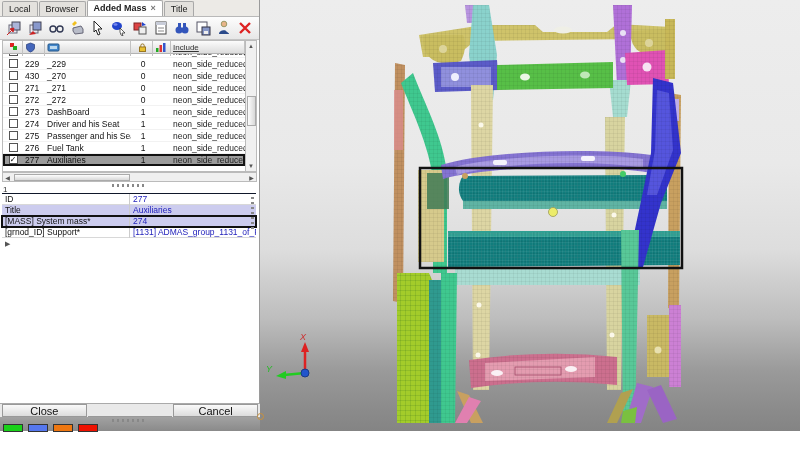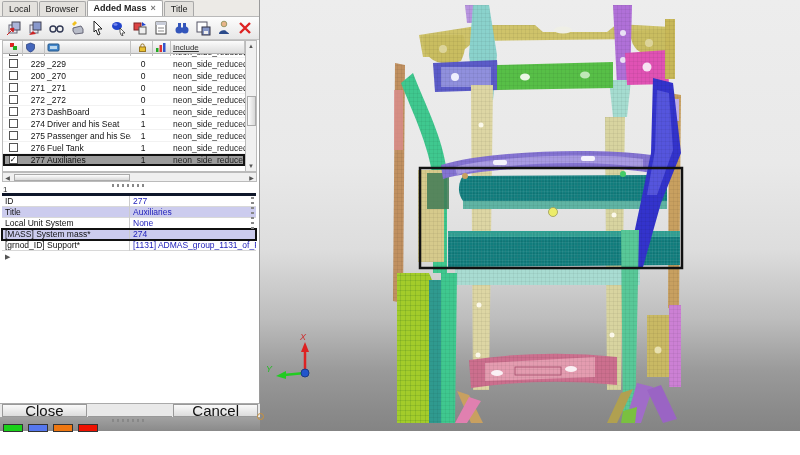--- a/index.html
+++ b/index.html
@@ -27,52 +27,52 @@
 
   
   .grid { position:absolute; left:2px; top:40px; width:243px; height:132px; background:#fff; border:1px solid #bbb; border-right:none; overflow:hidden; }
   .ghead { display:flex; height:13px; background:linear-gradient(180deg,#fcfcfc,#dddddd); border-bottom:1px solid #b3b3b3; align-items:center; }
   .ghead > span { border-right:1px solid #c2c2c2; height:17px; display:flex; align-items:center; padding-left:2px;text-decoration:underline; }
   .c-sel{width:20px;justify-content:center;} .c-id{width:22px;} .c-title{width:86px;} .c-cnt{width:22px;justify-content:center;} .c-ex{width:18px;} .c-inc{flex:1; overflow:hidden;}
   .ghead .lbl{ font-size:8px; color:#333; }
   .trow { display:flex; height:12px; align-items:center; font-size:8.5px; color:#111; border-bottom:1px solid #f2f2f2; }
   .trow > span { padding-left:2px; overflow:hidden; white-space:nowrap; }
   .trow .c-sel { display:flex; justify-content:center; padding-left:0; }
-  .trow .c-id { width:22px;text-align:right; } .trow .c-title{ width:86px;} .trow .c-cnt{width:22px; text-align:center; justify-content:center; display:flex;} .trow .c-ex{width:18px;} .trow .c-inc{flex:1; color:#222;}
+  .trow .c-id { width:22px; } .trow .c-title{ width:86px;} .trow .c-cnt{width:22px; text-align:center; justify-content:center; display:flex;} .trow .c-ex{width:18px;} .trow .c-inc{flex:1; color:#222;}
   .trow.sel { background:#9b9b9b; outline:2px solid #111; outline-offset:-2px; }
   .cb { width:9px; height:9px; background:#fff; border:1px solid #555; font-size:8px; line-height:7px; text-align:center; color:#000; }
   .rowpartial { height:4px; overflow:hidden; }
   .rowpartial .inner { margin-top:-8px; }
 
   
   .vscroll { position:absolute; left:245px; top:40px; width:12px; height:132px; background:#f0f0f0; border:1px solid #bbb; font-size:6px; color:#555; text-align:center; }
   .vthumb { position:absolute; left:1px; top:55px; width:9px; height:30px; background:linear-gradient(90deg,#fdfdfd,#d8d8d8); border:1px solid #aaa; }
   .sarrow { height:10px; line-height:10px; }
   .sarrow.down { position:absolute; bottom:0; left:0; width:100%; }
   .hscroll { position:absolute; left:2px; top:172px; width:255px; height:10px; background:#f0f0f0; border:1px solid #bbb; font-size:6px; color:#555; }
   .hthumb { position:absolute; left:11px; top:1px; width:116px; height:7px; background:linear-gradient(180deg,#fdfdfd,#d8d8d8); border:1px solid #aaa; }
   .harrow { position:absolute; top:1px; width:9px; text-align:center; line-height:8px; }
 
   .dots-h { position:absolute; width:34px; height:3px; background:repeating-linear-gradient(90deg,#888 0 2px,transparent 2px 5px); }
   .dots-v { position:absolute; width:3px; height:34px; background:repeating-linear-gradient(180deg,#888 0 2px,transparent 2px 5px); }
   .pager { position:absolute; left:3px; top:185px; font-size:8px; color:#333; }
 
   
-  .props { position:absolute; left:2px; top:193px; width:254px; border-top:3px solid #0f172a; }
+  .props { position:absolute; left:2px; top:193px; width:254px; border-top:1px solid #0f172a; }
   .prow { display:flex; height:11px; font-size:8.5px; align-items:center; border-bottom:1px solid #d8d8d8; background:#fff; }
   .prow.hl { background:#ccccee; }
   .prow.boxed { outline:2px solid #111; outline-offset:-1px; }
   .plabel { width:128px; padding-left:3px; color:#111; border-right:1px solid #ccc; height:11px; display:flex; align-items:center; }
   .pvalue { flex:1; padding-left:3px; color:#2222bb; white-space:nowrap; overflow:hidden; }
   .padv { display:flex; height:11px; font-size:8.5px; align-items:center; color:#222; padding-left:3px; }
   .padv .arr { color:#555; font-size:7px; margin-right:3px; }
 
   
   .btnrow { position:absolute; left:0; top:403px; width:260px; height:14px; display:flex; gap:1px; padding:0 2px; border-top:1px solid #aaa; background:#e9e9e9; }
-  .fbtn { flex:1; font-size:15px; color:#111; background:linear-gradient(180deg,#fafafa,#dcdcdc); border:1px solid #999; text-align:center; line-height:12px; }
+  .fbtn { flex:1; font-size:11px; color:#111; background:linear-gradient(180deg,#fafafa,#dcdcdc); border:1px solid #999; text-align:center; line-height:12px; }
   .fbtn.disabled { color:#9a9a9a; background:#7f1d1d;margin-top:12px; }
 
   .bottomstrip { position:absolute; left:0; top:417px; width:260px; height:14px; background:linear-gradient(180deg,#a2a2a2,#8a8a8a); }
   .swatches { position:absolute; left:3px; top:424px; display:flex; gap:5px; }
   .sw { width:20px; height:8px; border:1px solid #333; }
 
   
   .caption { position:absolute; left:337px; top:431px; background:#ffff00; border:2px solid #e82222; color:#1a1a8f; font-weight:bold; font-size:9.5px; padding:1px 6px; white-space:nowrap; }
   .seamdot { position:absolute; left:257px; top:413px; width:7px; height:7px; border:1px solid #c9913d; border-radius:50%; }
 </style>
@@ -402,21 +402,21 @@
           <span class="c-id">229</span>
           <span class="c-title">_229</span>
           <span class="c-cnt">0</span>
           <span class="c-ex"></span>
           <span class="c-inc">neon_side_reduced_0000</span>
         </div>
       <div class="trow">
           <span class="c-sel">
             <span class="cb"></span>
           </span>
-          <span class="c-id">200</span>
+          <span class="c-id">430</span>
           <span class="c-title">_270</span>
           <span class="c-cnt">0</span>
           <span class="c-ex"></span>
           <span class="c-inc">neon_side_reduced_0000</span>
         </div>
       <div class="trow">
           <span class="c-sel">
             <span class="cb"></span>
           </span>
           <span class="c-id">271</span>
@@ -502,24 +502,20 @@
     <div class="pager">1</div>
 
     <div class="props">
       <div class="prow">
           <span class="plabel">ID</span>
           <span class="pvalue">277</span>
         </div>
       <div class="prow hl">
           <span class="plabel">Title</span>
           <span class="pvalue">Auxiliaries</span>
-        </div>
-      <div class="prow">
-          <span class="plabel">Local Unit System</span>
-          <span class="pvalue">None</span>
         </div>
       <div class="prow hl boxed">
           <span class="plabel">[MASS] System mass*</span>
           <span class="pvalue">274</span>
         </div>
       <div class="prow">
           <span class="plabel">[grnod_ID] Support*</span>
           <span class="pvalue">[1131] ADMAS_group_1131_of_PART</span>
         </div>
       <div class="padv">

